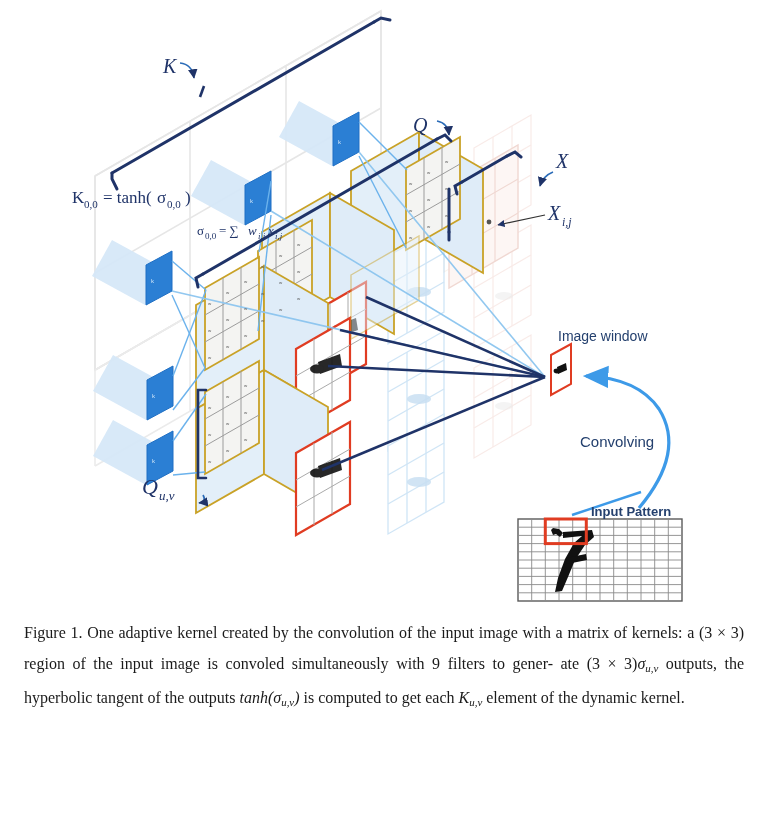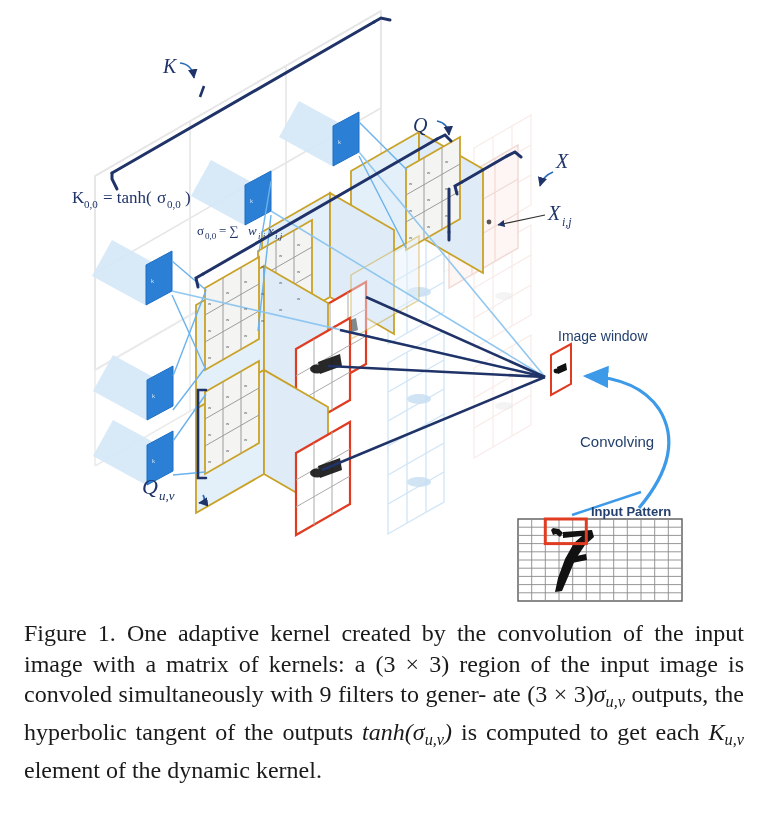--- a/index.html
+++ b/index.html
@@ -5,21 +5,21 @@
   html,body{margin:0;padding:0;background:#ffffff;}
   body{width:767px;height:825px;font-family:"Liberation Sans",sans-serif;overflow:hidden;}
   #page{position:relative;width:767px;height:825px;background:#fff;}
 
   #figure-area{position:absolute;left:0;top:0;width:767px;height:610px;}
   #figure-svg{position:absolute;left:0;top:0;}
 
   #caption{
     position:absolute;left:24px;top:618px;width:720px;
     font-family:"Liberation Serif","DejaVu Serif",serif;
-    font-size:24px;line-height:30.5px;color:#1a1a1a;
+    font-size:16px;line-height:30.5px;color:#1a1a1a;
     text-align:justify;text-justify:inter-word;
     -webkit-hyphens:manual;hyphens:manual;
   }
   .mi{font-family:"Liberation Serif",serif;font-style:italic;}
   .sub{font-size:0.68em;vertical-align:-0.28em;font-style:italic;}
 </style>
 </head>
 <body>
 
 <div id="page">

